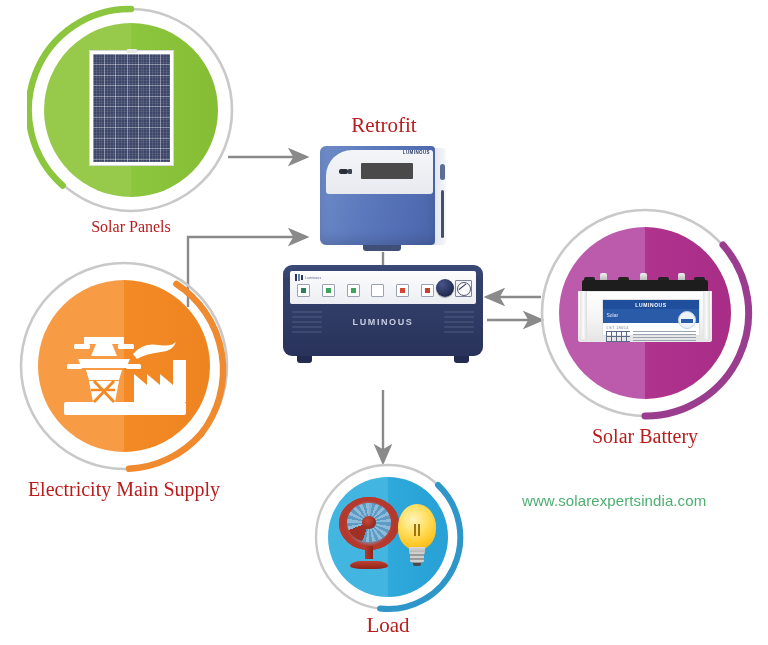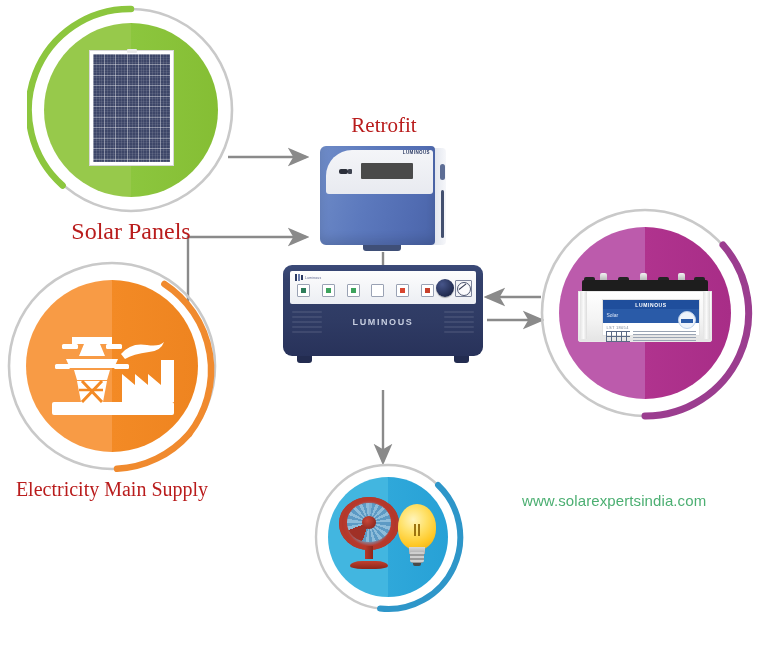--- a/index.html
+++ b/index.html
@@ -196,24 +196,24 @@
       </svg>
     </div>
     <div class="disc" style="left:17px;top:19px;width:174px;height:174px;background:linear-gradient(to right,#97C94B 0%,#97C94B 50%,#8CC63E 50%,#85BE34 100%);"></div>
     <div class="pv" style="left:63px;top:47px;width:83px;height:114px;">
       <div class="pv-nub"></div>
       <div class="pv-inner">
         <div class="pv-cells"></div>
         <div class="pv-grid"></div>
       </div>
     </div>
-    <div class="node-label" style="left:0;top:214px;width:208px;font-size:24px;">Solar Panels</div>
-  </div>
-
-  <div class="node" style="left:4px;top:258px;width:216px;height:253px;">
+    <div class="node-label" style="left:0;top:214px;width:208px;font-size:16px;">Solar Panels</div>
+  </div>
+
+  <div class="node" style="left:16px;top:258px;width:216px;height:253px;">
     <div class="ring-wrap">
       <svg width="216" height="216" viewBox="0 0 216 216">
         <circle cx="108" cy="108" r="103" fill="none" stroke="#C9C9C9" stroke-width="2.6"></circle>
         <path d="M185 176 A103 103 0 0 0 160.4 26" fill="none" stroke="#F08A2E" stroke-width="6.5" stroke-linecap="round"></path>
         <path d="M185 176 A103 103 0 0 1 113 210.8" fill="none" stroke="#F08A2E" stroke-width="6.5" stroke-linecap="round"></path>
       </svg>
     </div>
     <div class="disc" style="left:22px;top:22px;width:172px;height:172px;background:linear-gradient(to right,#F89B45 0%,#F89B45 50%,#F38A25 50%,#EE8420 100%);">
       
       <svg width="172" height="172" viewBox="0 0 172 172">
@@ -341,20 +341,21 @@
         </div>
         <div class="bt-sub">
           <s>Solar</s>
           <div class="bt-badge"></div>
         </div>
         <div class="bt-code">LST 18054</div>
         <div class="bt-grid"></div>
         <div class="bt-lines"></div>
       </div>
     </div>
+    <div class="node-label" style="left:-4px;top:220px;width:224px;font-size:20px;">Solar Battery</div>
   </div>
 
   <div class="node" style="left:312px;top:461px;width:152px;height:180px;">
     <div class="ring-wrap">
       <svg width="152" height="152" viewBox="0 0 152 152">
         <circle cx="76" cy="76" r="72" fill="none" stroke="#C9C9C9" stroke-width="2.4"></circle>
         <path d="M126 24 A72 72 0 0 1 68 147.6" fill="none" stroke="#2E96C9" stroke-width="6" stroke-linecap="round"></path>
       </svg>
     </div>
     <div class="disc" style="left:16px;top:16px;width:120px;height:120px;background:linear-gradient(to right,#42B6E0 0%,#42B6E0 50%,#2FA8DA 50%,#27A1D6 100%);"></div>
@@ -367,17 +368,18 @@
       <div class="fan-base"></div>
     </div>
     <div class="bulb" style="left:86px;top:43px;width:38px;height:62px;">
       <div class="bulb-glass">
           <div class="bulb-fil"></div>
         </div>
       <div class="bulb-neck"></div>
       <div class="bulb-base"></div>
       <div class="bulb-tip"></div>
     </div>
+    <div class="node-label" style="left:0;top:152px;width:152px;font-size:21px;">Load</div>
   </div>
 
   <div class="site-url" style="left:522px;top:492px;">www.solarexpertsindia.com</div>
 
 </div>
 
 </body></html>

